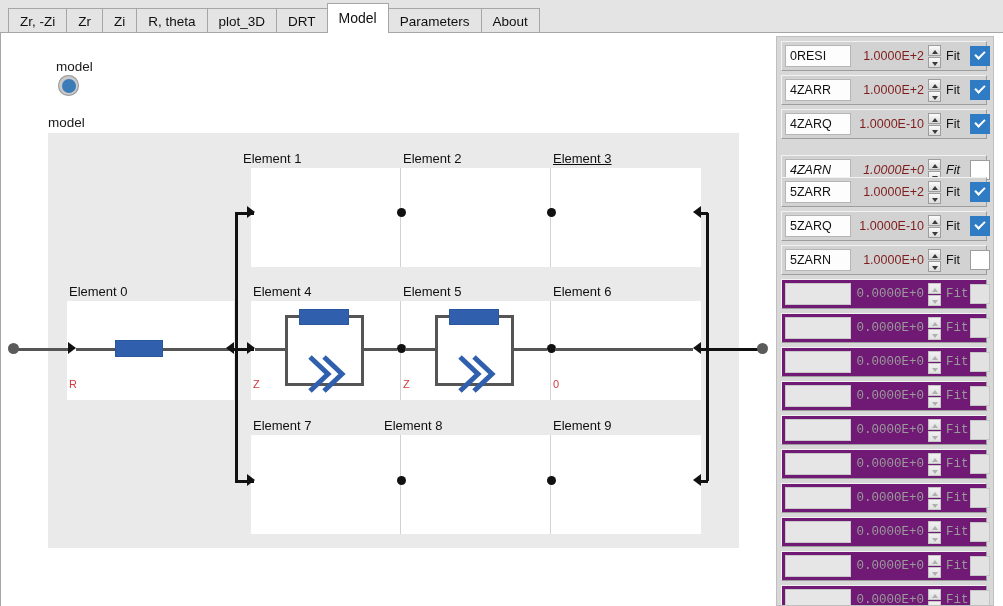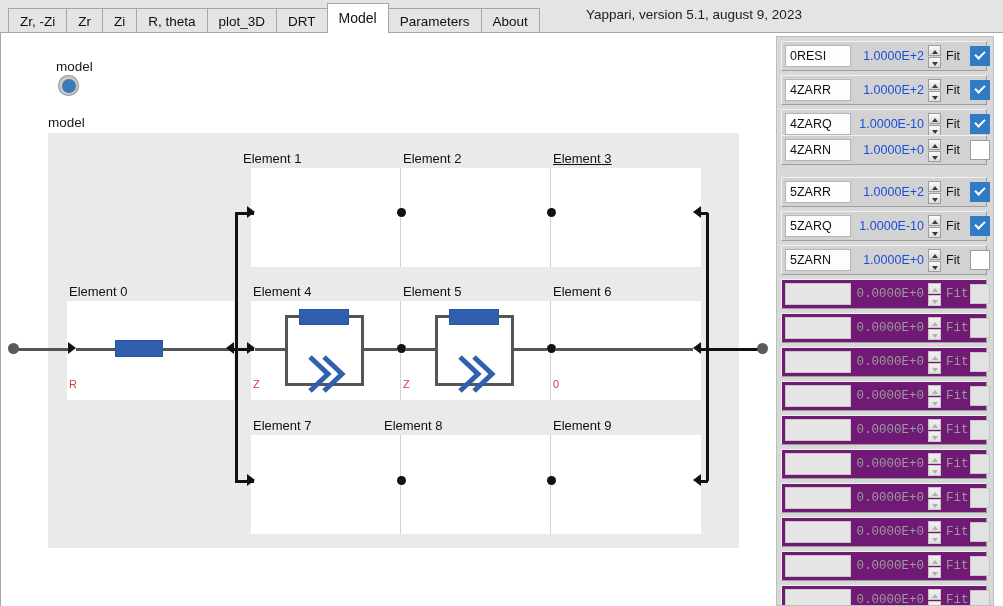--- a/index.html
+++ b/index.html
@@ -92,21 +92,21 @@
     box-sizing:border-box;
   }
   .pname{
     position:absolute;left:3px;top:3px;width:66px;height:22px;
     background:#fdfdfd;border:1px solid #b5b5b5;box-sizing:border-box;
     font-size:12.5px;line-height:20px;padding-left:4px;color:#111;
     white-space:nowrap;overflow:hidden;
   }
   .pval{
     position:absolute;left:72px;top:3px;width:70px;height:22px;
-    font-size:12.5px;line-height:22px;text-align:right;color:#1d4ed8;
+    font-size:12.5px;line-height:22px;text-align:right;color:#7f1d1d;
     white-space:nowrap;
   }
   .pspin{position:absolute;left:146px;top:3px;width:13px;height:23px;}
   .pspin .sb{
     width:13px;height:11px;box-sizing:border-box;
     background:linear-gradient(#fbfbfb,#dcdcdc);
     border:1px solid #9d9d9d;position:relative;
   }
   .pspin .sb.bot{margin-top:1px;}
   .pspin .sb i{
@@ -147,21 +147,20 @@
       <div class="tab">Zr, -Zi</div>
       <div class="tab">Zr</div>
       <div class="tab">Zi</div>
       <div class="tab">R, theta</div>
       <div class="tab">plot_3D</div>
       <div class="tab">DRT</div>
       <div class="tab active">Model</div>
       <div class="tab">Parameters</div>
       <div class="tab">About</div>
     </div>
-  <div id="title">Yappari, version 5.1, august 9, 2023</div>
 </div>
 <div id="tabbar-bottom"></div>
 
 <div id="content-white"></div>
 
 <div id="valid-label">model</div>
 <div id="valid-led">
     <div class="core"></div>
   </div>
 
@@ -283,21 +282,21 @@
         <div class="sb top">
           <i></i>
         </div>
         <div class="sb bot">
           <i></i>
         </div>
       </div>
       <div class="pfit">Fit</div>
       <div class="pchk on"></div>
     </div>
-    <div class="prow" style="top: 98px;">
+    <div class="prow" style="top: 118px; font-style: italic;">
       <div class="pname">4ZARN</div>
       <div class="pval">1.0000E+0</div>
       <div class="pspin">
         <div class="sb top">
           <i></i>
         </div>
         <div class="sb bot">
           <i></i>
         </div>
       </div>

